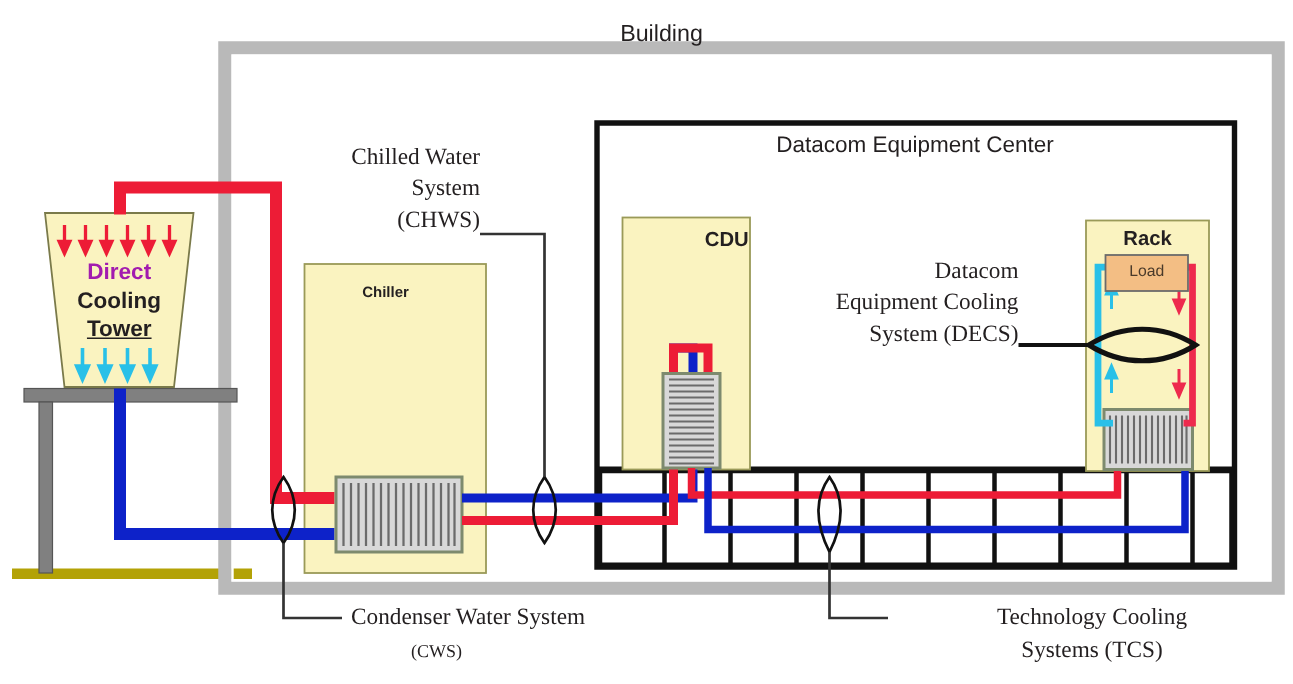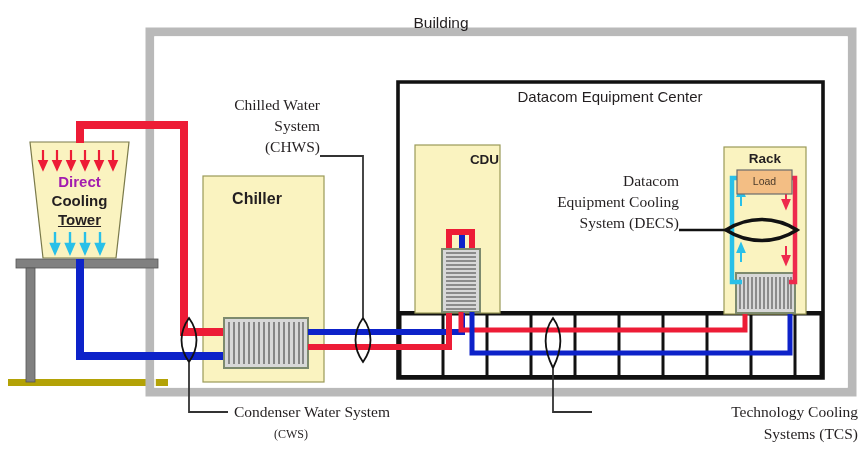--- a/index.html
+++ b/index.html
@@ -226,21 +226,21 @@
   <div class="lbl sans ctr" style="left:361px;top:14px;width:160px;font-size:15.5px;">Building</div>
 
   <div class="lbl sans ctr" style="left:460px;top:88px;width:300px;font-size:15px;">Datacom Equipment Center</div>
 
   <div style="position:absolute;left:30px;top:172px;width:99px;text-align:center;">
     <div class="sans bold" style="font-size:15px;line-height:19px;color:#a21caf;">Direct</div>
     <div class="sans bold" style="font-size:15px;line-height:19px;color:#231f20;">Cooling</div>
     <div class="sans bold" style="font-size:15px;line-height:19px;color:#231f20;text-decoration:underline;">Tower</div>
   </div>
 
-  <div class="lbl sans bold ctr" style="left:203px;top:190px;width:108px;font-size:16px;">Chiller</div>
+  <div class="lbl sans bold ctr" style="left:203px;top:190px;width:108px;font-size:10px;">Chiller</div>
 
   <div class="lbl sans bold ctr" style="left:415px;top:152px;width:85px;font-size:13.5px;margin-left:27px;">CDU</div>
 
   <div class="lbl sans bold ctr" style="left:724px;top:151px;width:82px;font-size:13.5px;">Rack</div>
 
   <div class="lbl sans ctr" style="left:737px;top:175px;width:55px;font-size:10.5px;color:#4a3a2a;">Load</div>
 
   <div style="position:absolute;left:160px;top:94px;width:160px;text-align:right;">
     <div class="serif" style="font-size:15.5px;line-height:21px;">Chilled  Water</div>
     <div class="serif" style="font-size:15.5px;line-height:21px;">System</div>
@@ -251,18 +251,18 @@
     <div class="serif" style="font-size:15.5px;line-height:21px;">Datacom</div>
     <div class="serif" style="font-size:15.5px;line-height:21px;padding-left:30px;">Equipment  Cooling</div>
     <div class="serif" style="font-size:15.5px;line-height:21px;">System  (DECS)</div>
   </div>
 
   <div style="position:absolute;left:234px;top:401px;width:300px;text-align:left;">
     <div class="serif" style="font-size:15.5px;line-height:22px;">Condenser  Water  System</div>
     <div class="serif" style="font-size:12px;line-height:22px;margin-left:40px;">(CWS)</div>
   </div>
 
-  <div style="position:absolute;left:598px;top:401px;width:260px;text-align:right;">
+  <div style="position:absolute;left:598px;top:401px;width:260px;text-align:center;">
     <div class="serif" style="font-size:15.5px;line-height:22px;">Technology  Cooling</div>
     <div class="serif" style="font-size:15.5px;line-height:22px;">Systems (TCS)</div>
   </div>
 
 </div>
 
 </body></html>

